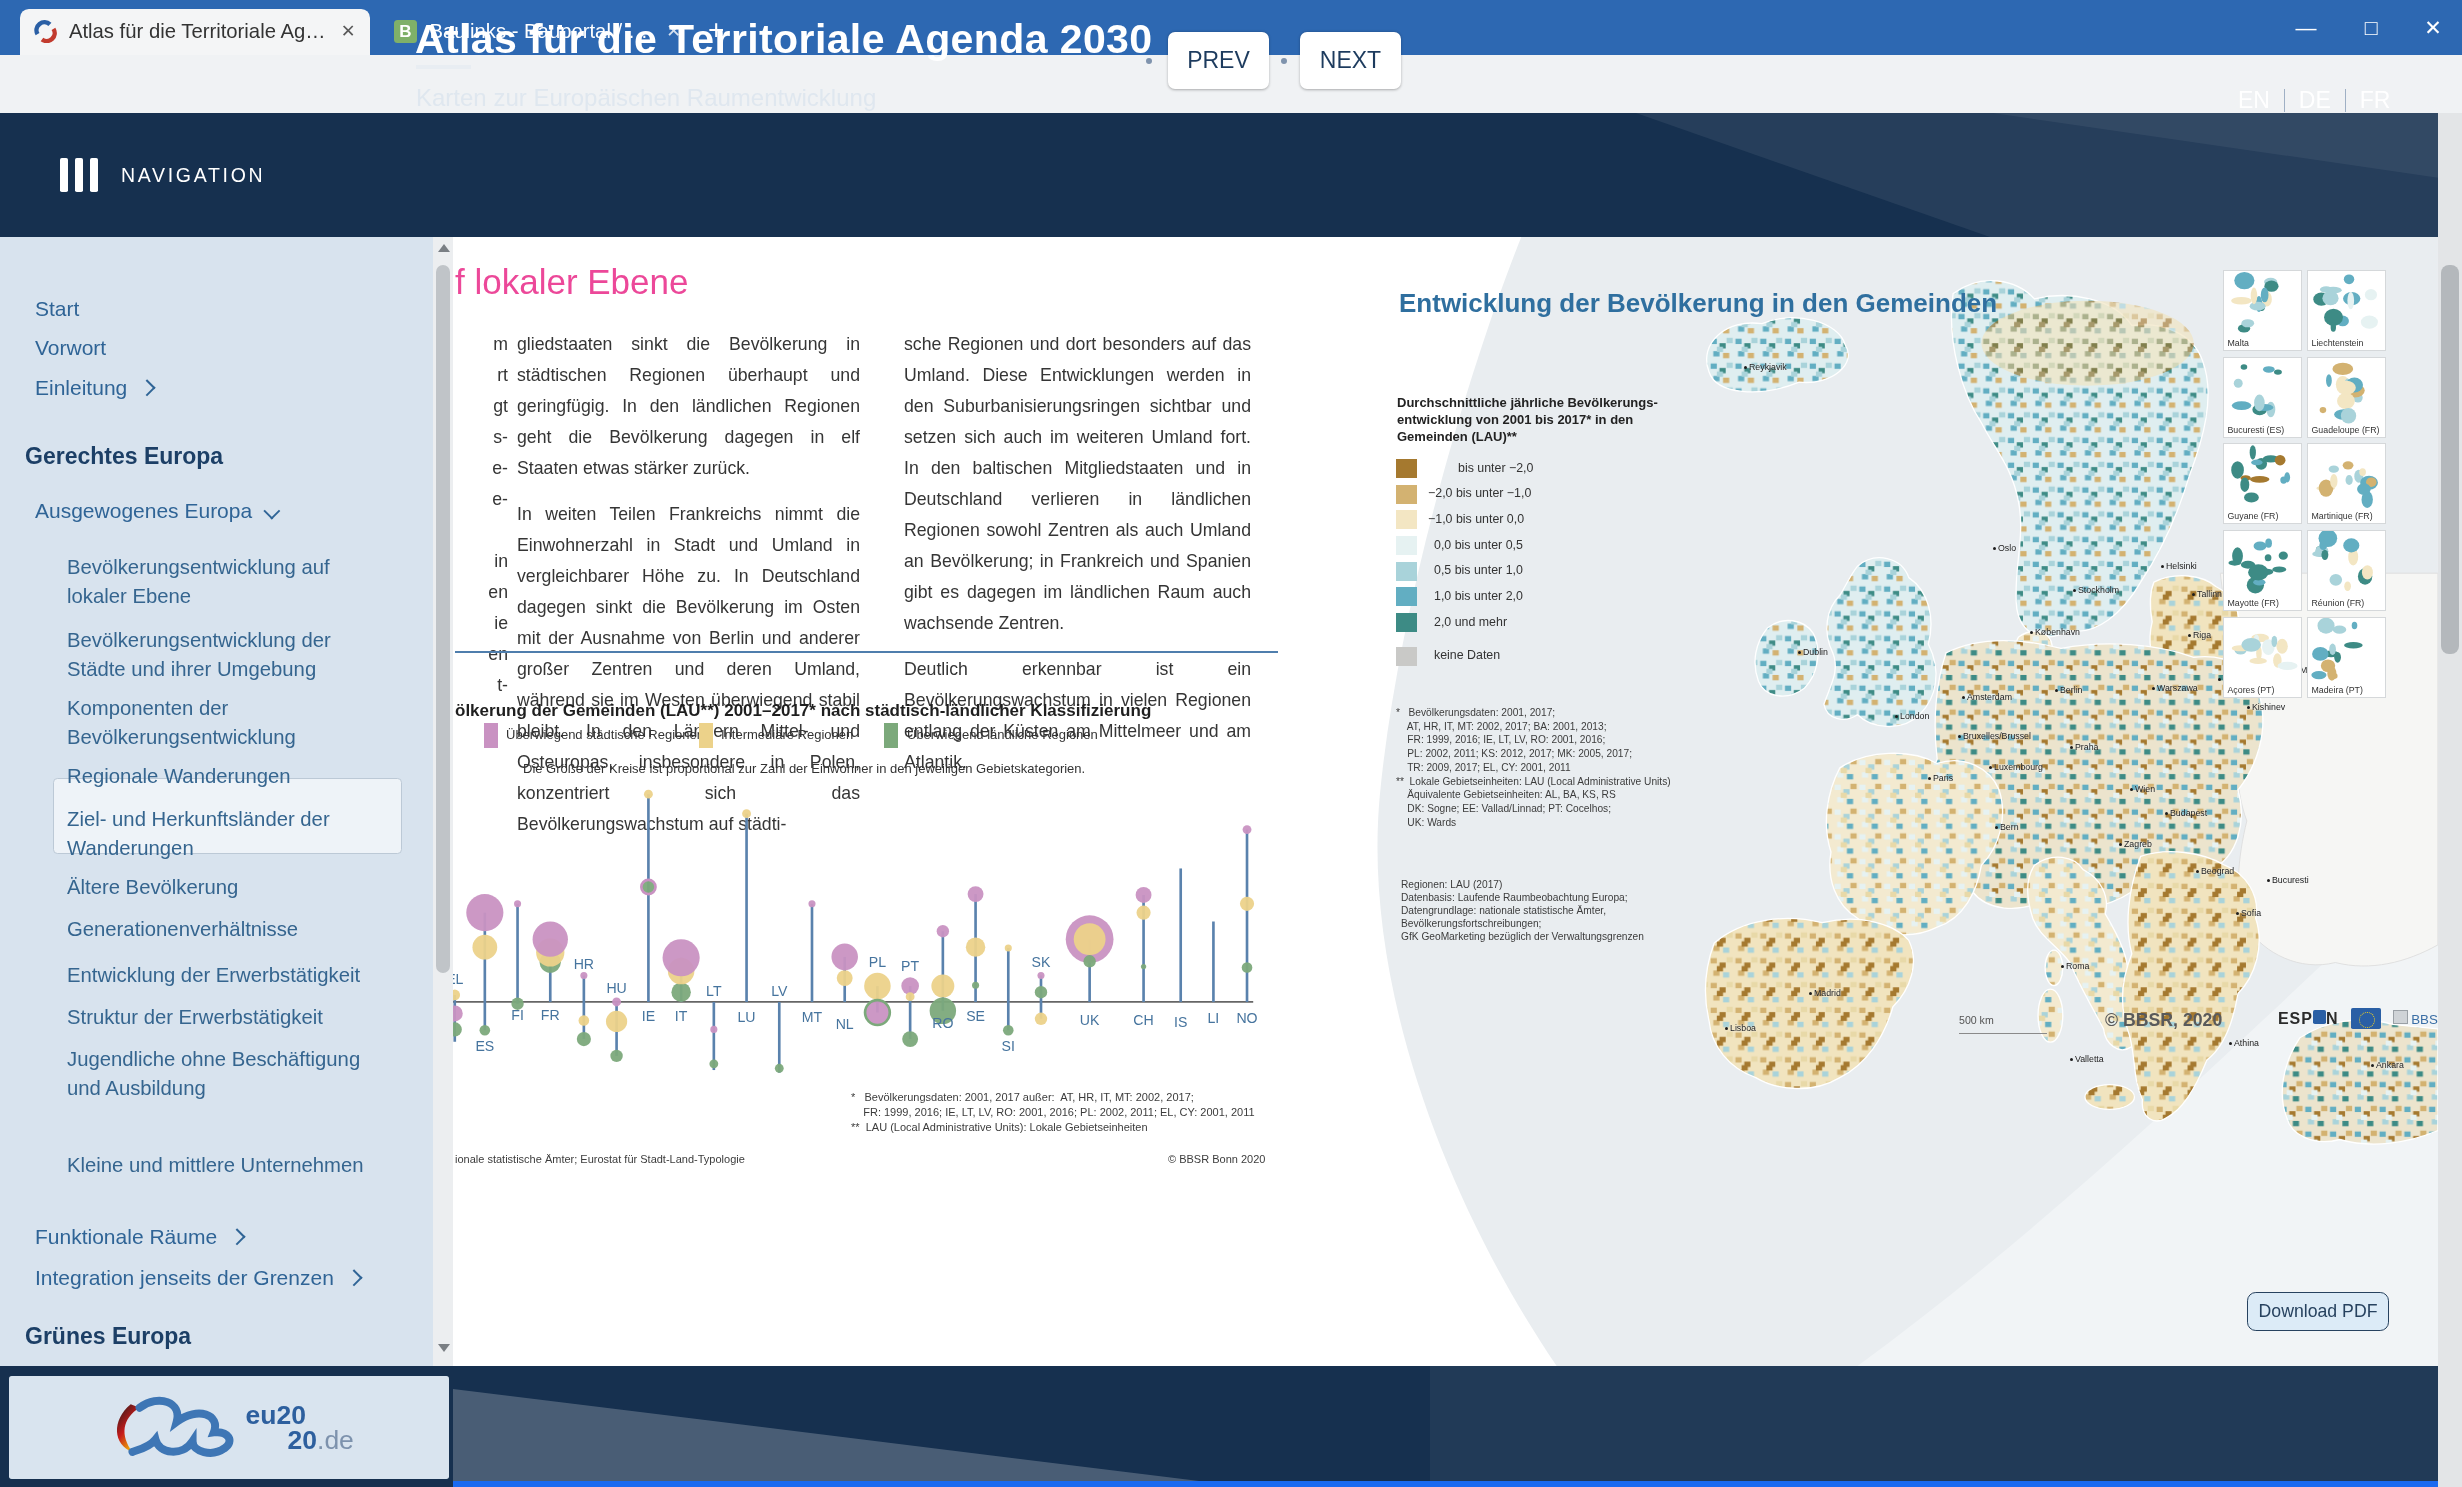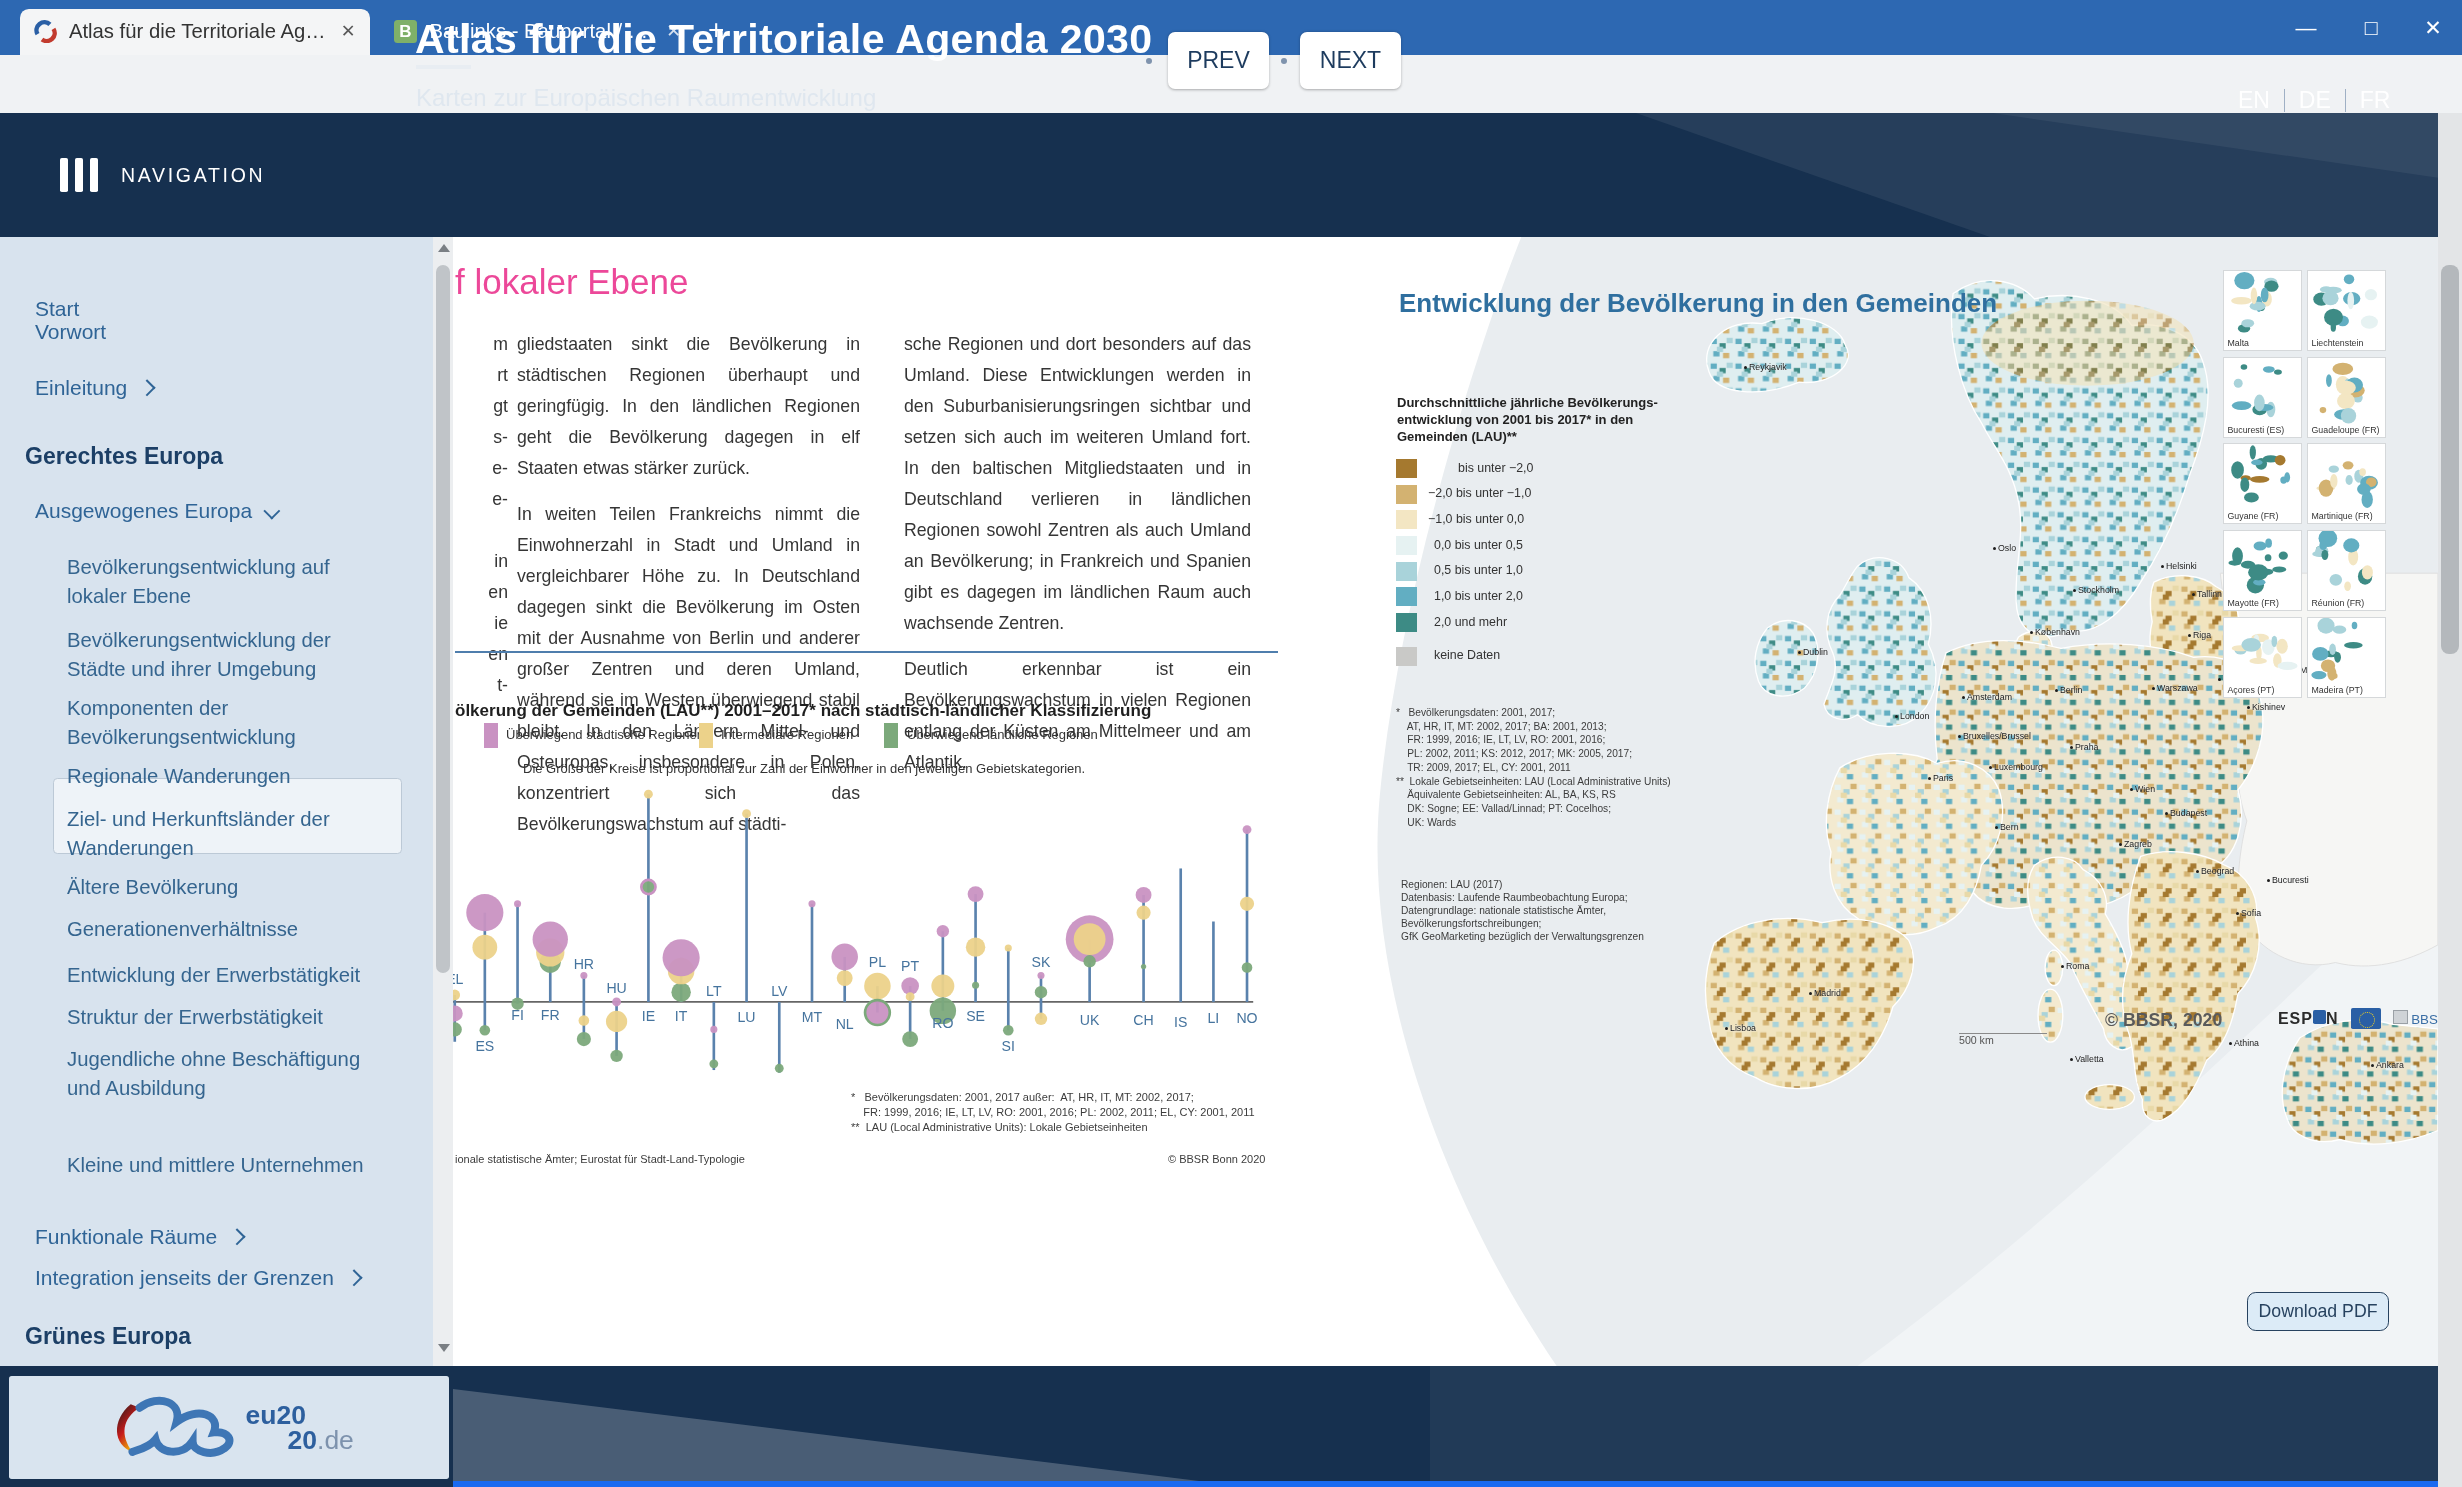--- a/index.html
+++ b/index.html
@@ -77,21 +77,21 @@
   #chart-src-l{left:455px;top:1153px;font-size:11px;color:#3c3c3c;}
   #chart-src-r{left:1168px;top:1153px;width:111px;font-size:11px;color:#3c3c3c;}
   
   #mapwrap{left:1362px;top:237px;width:1076px;height:1129px;}
   #map-title{left:1399px;top:288px;font-size:26px;font-weight:bold;color:#2f6f9f;}
   #map-legend-title{left:1397px;top:394px;font-size:13px;font-weight:bold;color:#222;line-height:17px;}
   .mswatch{left:1396px;width:21px;height:18.6px;}
   .mlabel{left:1428px;font-size:12.4px;color:#333;}
   #map-foot{left:1396px;top:706px;font-size:10.2px;line-height:13.7px;color:#3c3c3c;white-space:pre;}
   #map-src{left:1401px;top:878px;font-size:10.2px;line-height:13px;color:#3c3c3c;}
-  #scale{left:1959px;top:1014px;font-size:10.6px;color:#555;margin-top:20px;}
+  #scale{left:1959px;top:1014px;font-size:10.6px;color:#555;}
   #scaleline{left:1959px;top:1033px;width:88px;height:1.3px;background:#8a8a8a;}
   #map-copy{left:2105px;top:1010px;font-size:17.7px;font-weight:bold;color:#5a5a5a;}
   #logos{left:2278px;top:1008px;display:flex;align-items:center;gap:12.4px;}
   #espon{font-size:16px;font-weight:bold;color:#2b2b2b;letter-spacing:0.9px;}
   #espon b{display:inline-block;width:13.3px;height:13.3px;background:#2a5fa5;border-radius:1.8px;}
   .euflag{width:30px;height:21px;background:#2a5fa5;position:relative;border-radius:1.8px;}
   .euflag:before{content:"";position:absolute;left:8px;top:3.5px;width:14px;height:14px;border:1.3px dotted #ffd617;border-radius:50%;}
   #bbsr{font-size:13.3px;color:#3a6ea5;display:flex;align-items:flex-end;gap:3.5px;}
   #bbsr .sq{width:12.4px;height:12.4px;border:1.8px solid #9aa0a6;background:#cfd3d7;margin-bottom:3.5px;}
   #insets{left:2223px;top:270px;width:168px;}
@@ -189,21 +189,21 @@
     </span>
   <span id="nav-label">NAVIGATION</span>
 </div>
 
 <div class="abs" id="sidebar">
   <div id="sb-selected"></div>
   <div id="sb-items">
       <div class="sb-item" style="top: 57px;">
         <span>Start</span>
       </div>
-      <div class="sb-item" style="top: 80px;">
+      <div class="sb-item" style="top: 96px;">
         <span>Vorwort</span>
       </div>
       <div class="sb-item" style="top: 136px;">
         <span>Einleitung</span>
         <span class="chev right"></span>
       </div>
       <div class="sb-section" style="top: 206px; text-align: center;"><span>Gerechtes Europa</span></div>
       <div class="sb-item" style="top: 259px;">
         <span>Ausgewogenes Europa</span>
         <span class="chev down"></span>

